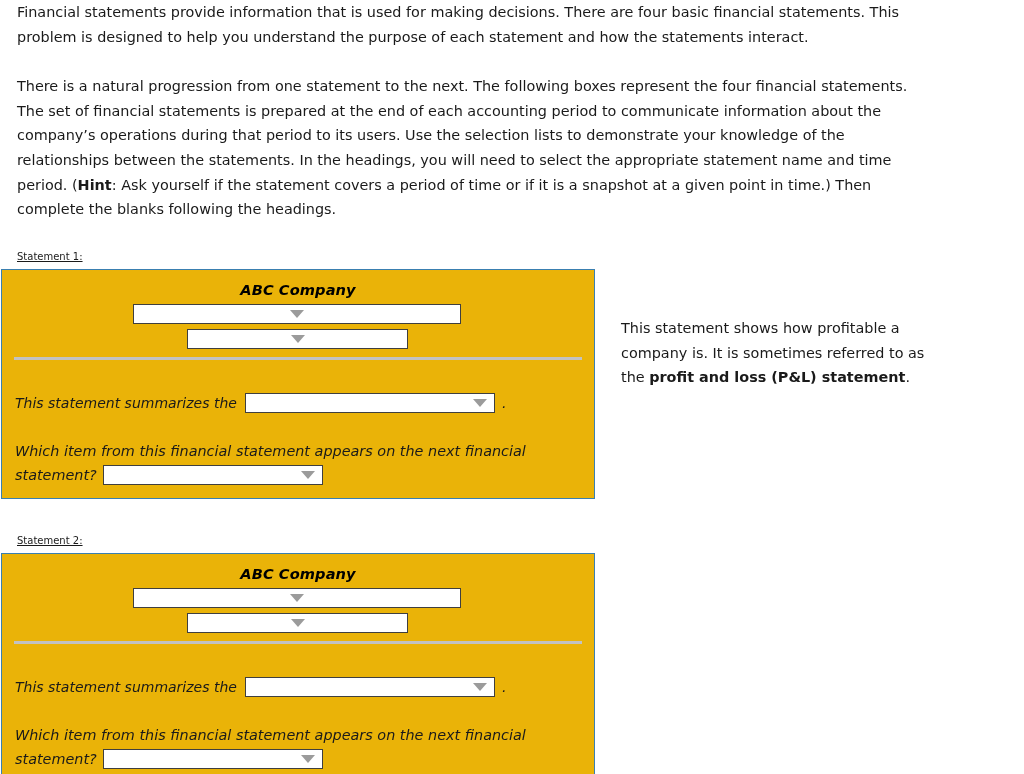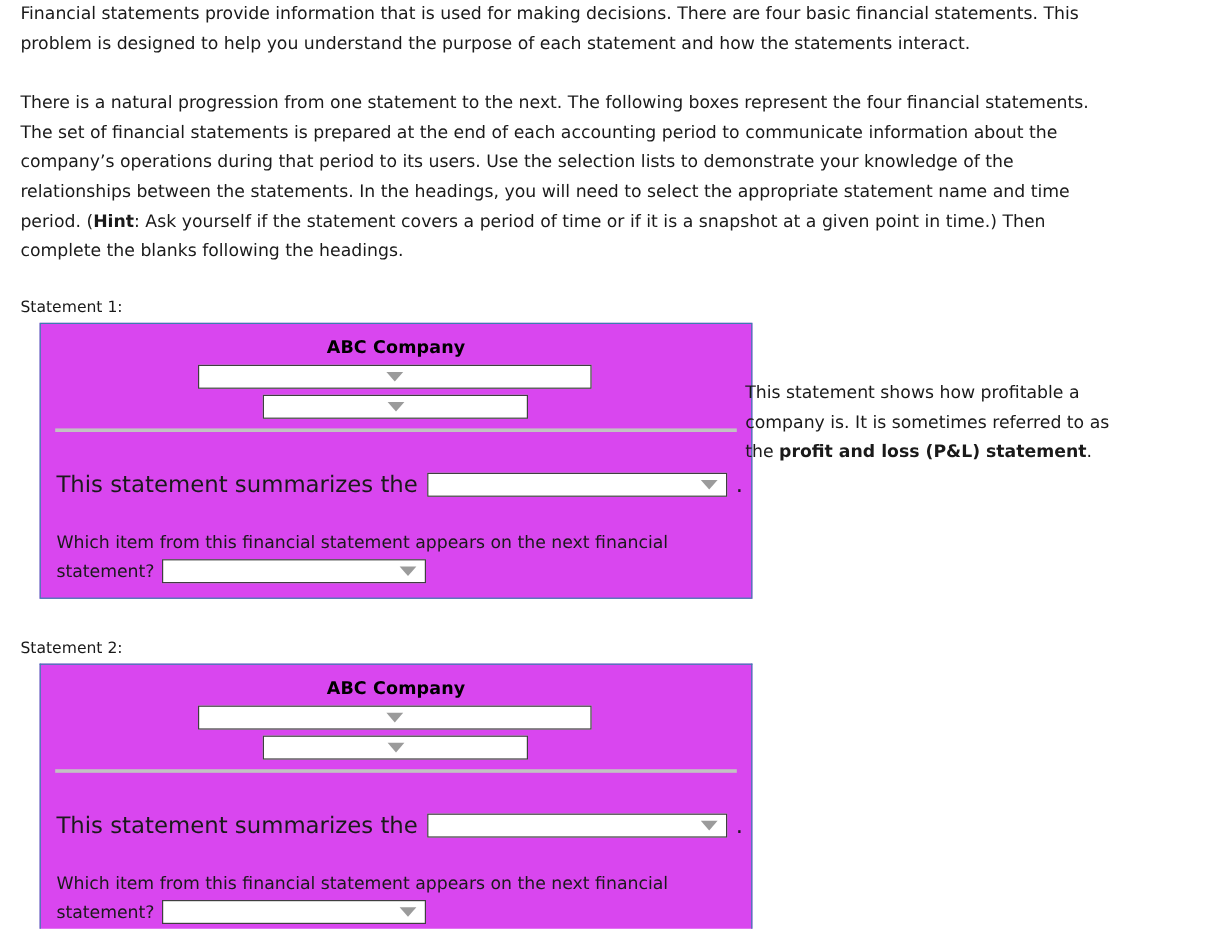--- a/index.html
+++ b/index.html
@@ -40,34 +40,36 @@
     width: 902px;
   }
   .intro b {
     font-weight: bold;
   }
 
   
   .stmt-label {
     position: absolute;
     left: 17px;
-    font-size: 13px;
+    font-size: 10px;
     line-height: 18px;
     color: #1a1a1a;
+    text-decoration: underline;
   }
   .stmt-label.one { top: 248px; }
   .stmt-label.two { top: 532px; }
 
   .stmt-box {
     position: absolute;
-    left: 33px;
+    left: 1px;
     width: 592px;
     border: 1.6px solid #3a7fb0;
-    background: #d946ef;
+    background: #eab308;
     box-sizing: content-box;
+    font-style: italic;
   }
   .stmt-box.one { top: 269px; height: 228px; }
   .stmt-box.two { top: 553px; height: 221px; border-bottom: none; }
 
   .company-title {
     text-align: center;
     font-size: 14.6px;
     font-weight: bold;
     color: #000000;
     margin-top: 11px;
@@ -110,21 +112,21 @@
 
   .divider {
     margin: 8px 12px 0 12px;
     height: 3px;
     background: #c2c2c2;
   }
 
   .line-row {
     display: flex;
     align-items: center;
-    font-size: 19px;
+    font-size: 14px;
     color: #1a1a1a;
   }
   .row-summarizes {
     margin-top: 33px;
     margin-left: 13px;
   }
   .row-summarizes .dd {
     width: 248px;
     margin-left: 8px;
   }

